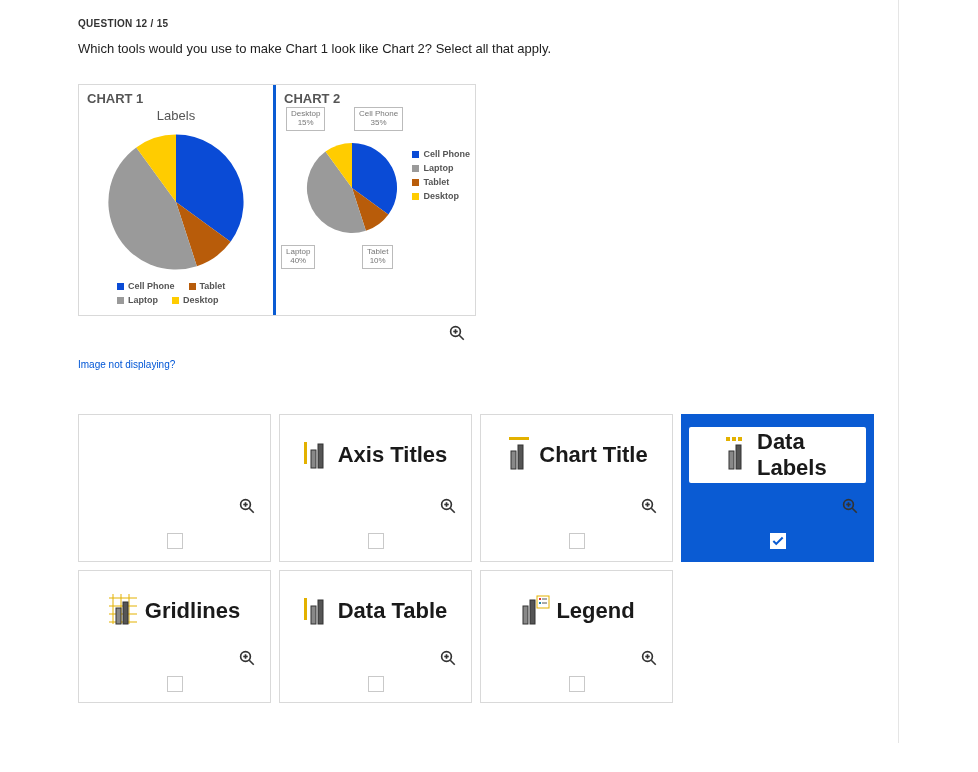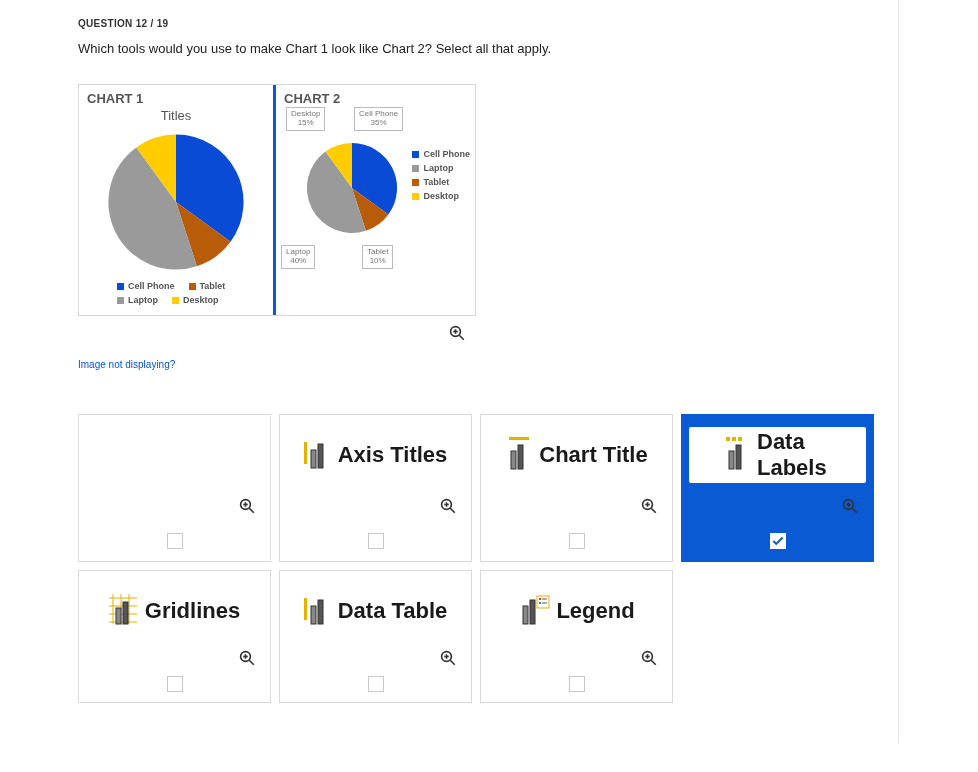--- a/index.html
+++ b/index.html
@@ -185,28 +185,28 @@
   .row2 .opt-zoom { top: 78px; }
   .row2 .opt-check { bottom: 10px; }
 </style>
 </head>
 <body>
 
 <div class="page">
   <div class="side-border"></div>
   <div class="content">
 
-    <div class="qnum">QUESTION 12 / 19</div>
+    <div class="qnum">QUESTION 12 / 15</div>
     <div class="qtext">Which tools would you use to make Chart 1 look like Chart 2? Select all that apply.</div>
 
     <div class="chart-card">
 
       <div class="chart-panel panel1">
         <div class="chart-label">CHART 1</div>
-        <div class="chart-title">Titles</div>
+        <div class="chart-title">Labels</div>
         <div class="pie-wrap">
           <svg width="150" height="150" viewBox="0 0 100 100">
 
             <path d="M50 50 L50 5 A45 45 0 0 1 86.4 76.5 Z" fill="#0a4bd6"></path>
 
             <path d="M50 50 L86.4 76.5 A45 45 0 0 1 63.9 92.8 Z" fill="#b85c0a"></path>
 
             <path d="M50 50 L63.9 92.8 A45 45 0 0 1 23.5 13.6 Z" fill="#9a9a9a"></path>
 
             <path d="M50 50 L23.5 13.6 A45 45 0 0 1 50 5 Z" fill="#ffcc00"></path>

